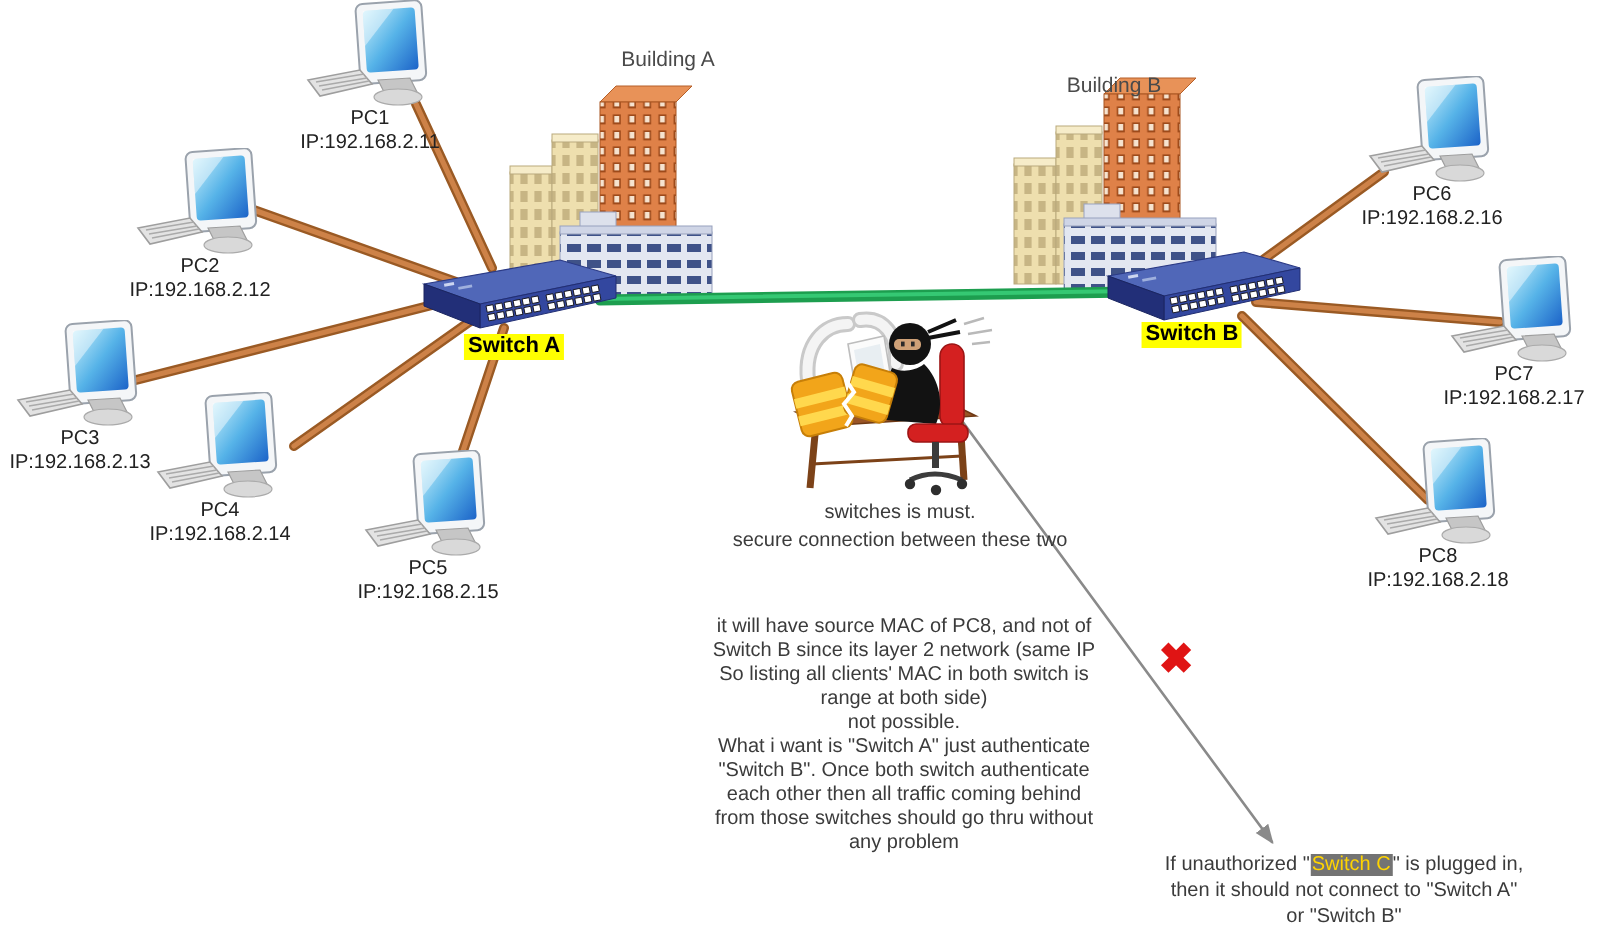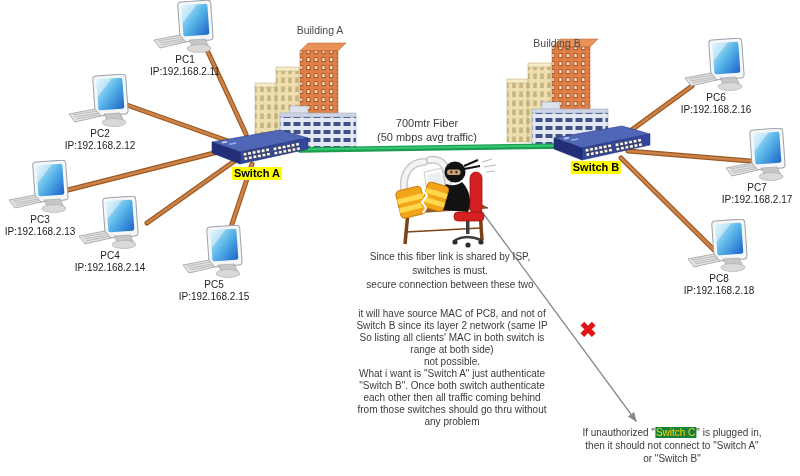--- a/index.html
+++ b/index.html
@@ -18,21 +18,21 @@
                 font-weight:bold;font-size:11px;line-height:13px;padding:0 2px;white-space:nowrap;}
   .bldg-label{position:absolute;transform:translateX(-50%);font-size:10.5px;color:#4a4a4a;white-space:nowrap;}
   .fiber-label{position:absolute;left:427px;top:116px;transform:translateX(-50%);
                text-align:center;font-size:11px;line-height:14px;color:#3b3b3b;white-space:nowrap;}
   .note{position:absolute;transform:translateX(-50%);text-align:center;font-size:10px;
         color:#3b3b3b;white-space:nowrap;}
   #note-fiber-security{line-height:14px;}
   #note-mac-auth{line-height:12px;}
   #note-unauthorized{line-height:13px;}
   .hl-green{background:#00dd22;color:#111;padding:0 1px;}
-  .hl-red{background:#15803d;color:#ffd400;padding:0 1px;}
+  .hl-red{background:#737373;color:#ffd400;padding:0 1px;}
   .red-x{position:absolute;transform:translate(-50%,-55%);font-size:21px;font-weight:bold;color:#e01414;}
   .hacker{position:absolute;left:392px;top:146px;width:118px;height:104px;}
   .hidden-defs{position:absolute;width:0;height:0;overflow:hidden;}
 </style>
 </head>
 <body>
 
 <svg class="hidden-defs" aria-hidden="true">
   <defs>
     <linearGradient id="scrGrad" x1="0" y1="0" x2="1" y2="1">
@@ -267,34 +267,29 @@
       <rect x="6" y="59" width="26" height="5" fill="#ffd84d"></rect>
     </g>
     <g transform="rotate(16 44 52)">
       <rect x="32" y="38" width="22" height="26" rx="4" fill="#f2a51a" stroke="#c77f08" stroke-width="1"></rect>
       <rect x="32" y="45" width="22" height="5" fill="#ffd84d"></rect>
       <rect x="32" y="54" width="22" height="5" fill="#ffd84d"></rect>
     </g>
     <polyline points="31,44 35,50 30,56 34,62 31,67" stroke="#ffffff" stroke-width="2" fill="none"></polyline>
   </svg>
 
-  <div class="fiber-label">
-    <div>700mtr Fiber</div>
-    <div>(50 mbps avg traffic)</div>
-  </div>
 
   <div id="labels-holder">
-      <div class="bldg-label" style="left: 320px; top: 24px;">Building A</div>
+      <div class="bldg-label" style="left: 334px; top: 24px;">Building A</div>
       <div class="bldg-label" style="left: 557px; top: 37px;">Building B</div>
       <div class="switch-label" style="left: 257px; top: 167px;">Switch A</div>
       <div class="switch-label" style="left: 596px; top: 161px;">Switch B</div>
     </div>
   <div id="notes-holder">
       <div class="note" id="note-fiber-security" style="left: 450px; top: 250px;">
-        <div><span>Since this fiber link is shared by ISP,</span></div>
         <div><span>switches is must.</span></div>
         <div><span>secure connection between these two</span></div>
       </div>
       <div class="note" id="note-mac-auth" style="left: 452px; top: 308px;">
         <div><span>it will have source MAC of PC8, and not of</span></div>
         <div><span>Switch B since its layer 2 network (same IP</span></div>
         <div><span>So listing all clients' MAC in both switch is</span></div>
         <div><span>range at both side)</span></div>
         <div><span>not possible.</span></div>
         <div><span>What i want is "Switch A" just authenticate</span></div>

